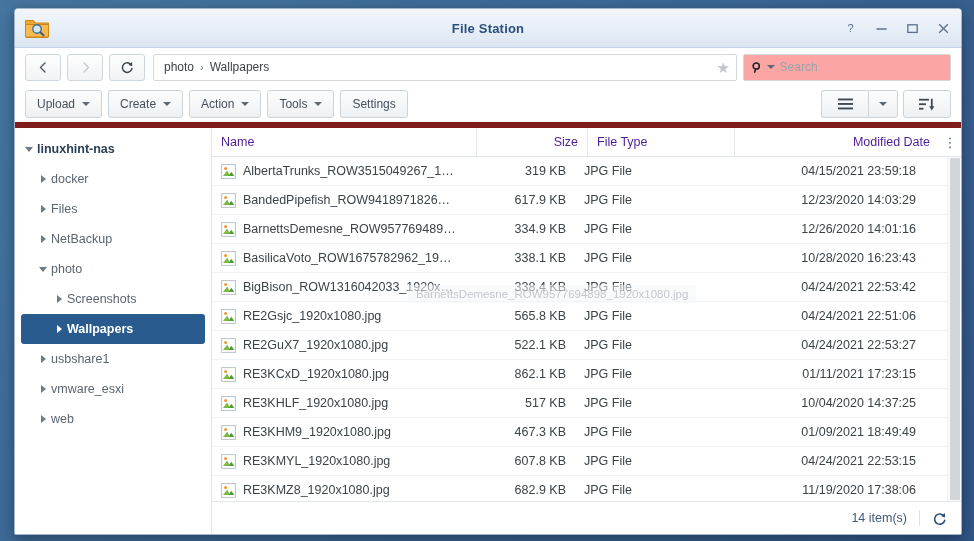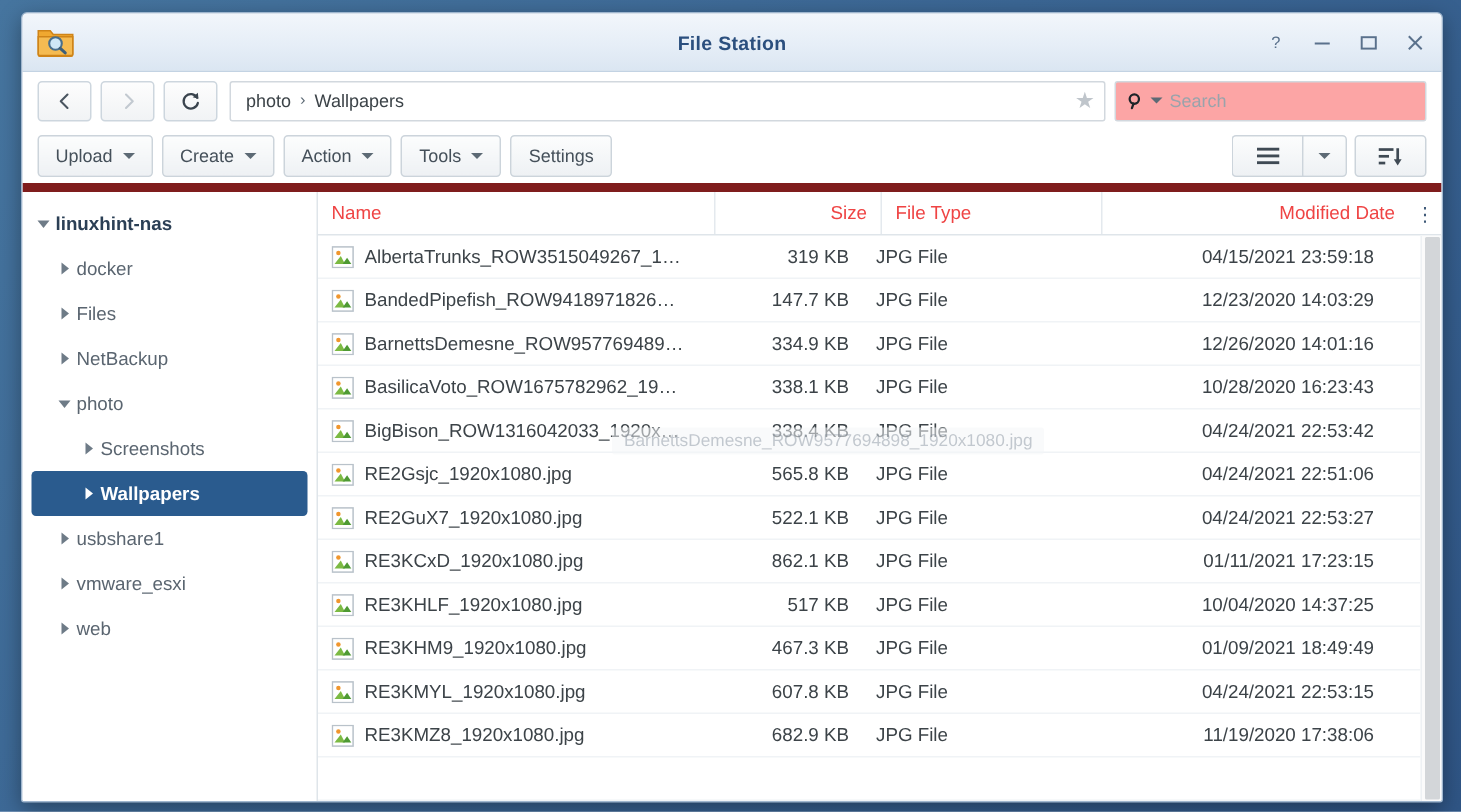--- a/index.html
+++ b/index.html
@@ -286,21 +286,21 @@
     display: flex;
     align-items: stretch;
     border-bottom: 1px solid #dfe5ea;
     background: #ffffff;
     color: #4a6customize;
   }
   .col {
     display: flex;
     align-items: center;
     font-size: 12.5px;
-    color: #ef4444;
+    color: #4c1d95;
     border-right: 1px solid #e4e9ee;
     padding: 0 9px;
     cursor: pointer;
     white-space: nowrap;
     overflow: hidden;
   }
   .col-name { flex: 1; min-width: 0; }
   .col-size { width: 92px; justify-content: flex-end; flex: none; }
   .col-type { width: 128px; flex: none; }
   .col-date { width: 186px; justify-content: flex-end; flex: none; border-right: 0; }
@@ -651,21 +651,21 @@
               <div class="row">
                 <div class="cell cell-name">
                   <svg class="img-icon" viewBox="0 0 15 15">
                     <rect x="0.6" y="0.6" width="13.8" height="13.8" fill="#ffffff" stroke="#b9c2ca" stroke-width="1"></rect>
                     <circle cx="4.6" cy="4.6" r="1.5" fill="#f0962e"></circle>
                     <polygon points="2,12 6.2,6.6 9,12" fill="#7cba43"></polygon>
                     <polygon points="7.4,12 10.4,7.8 13.2,12" fill="#4e9a33"></polygon>
                   </svg>
                   <span class="fname">BandedPipefish_ROW9418971826_1...</span>
                 </div>
-                <div class="cell cell-size">147.7 KB</div>
+                <div class="cell cell-size">617.9 KB</div>
                 <div class="cell cell-type">JPG File</div>
                 <div class="cell cell-date">12/23/2020 14:03:29</div>
                 <div class="spacer-cell"></div>
               </div>
               <div class="row">
                 <div class="cell cell-name">
                   <svg class="img-icon" viewBox="0 0 15 15">
                     <rect x="0.6" y="0.6" width="13.8" height="13.8" fill="#ffffff" stroke="#b9c2ca" stroke-width="1"></rect>
                     <circle cx="4.6" cy="4.6" r="1.5" fill="#f0962e"></circle>
                     <polygon points="2,12 6.2,6.6 9,12" fill="#7cba43"></polygon>
@@ -823,17 +823,27 @@
                 <div class="spacer-cell"></div>
               </div>
             </div>
           <div id="vscroll">
             <div id="vthumb"></div>
           </div>
 
           <div id="tooltip">BarnettsDemesne_ROW9577694898_1920x1080.jpg</div>
         </div>
 
+        <div id="statusbar">
+          <span>14 item(s)</span>
+          <span id="status-sep"></span>
+          <span id="status-refresh">
+            <svg width="15" height="15" viewBox="0 0 14 14">
+              <path d="M11.4 5.2A4.8 4.8 0 1 0 11.9 8.6" fill="none" stroke="currentColor" stroke-width="1.5" stroke-linecap="round"></path>
+              <polygon points="11.9,1.9 12.3,5.9 8.5,4.9" fill="currentColor"></polygon>
+            </svg>
+          </span>
+        </div>
 
       </div>
     </div>
   </div>
 </div>
 
 </body></html>

